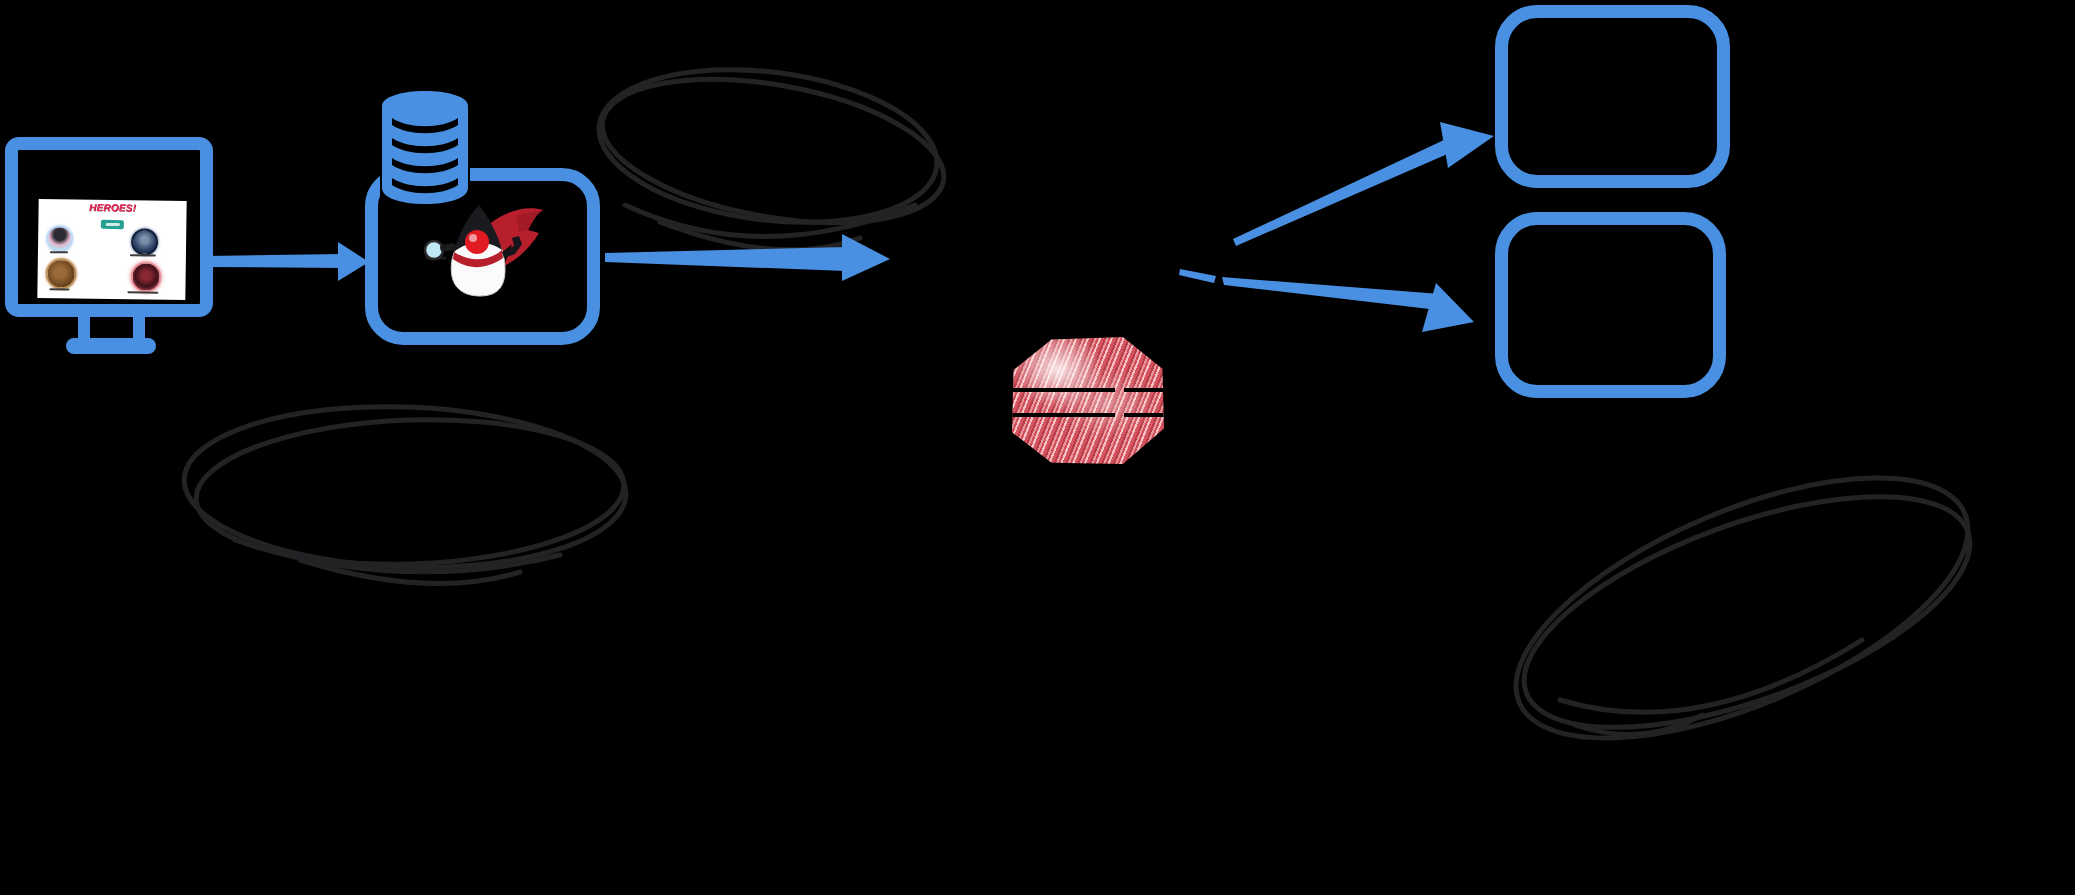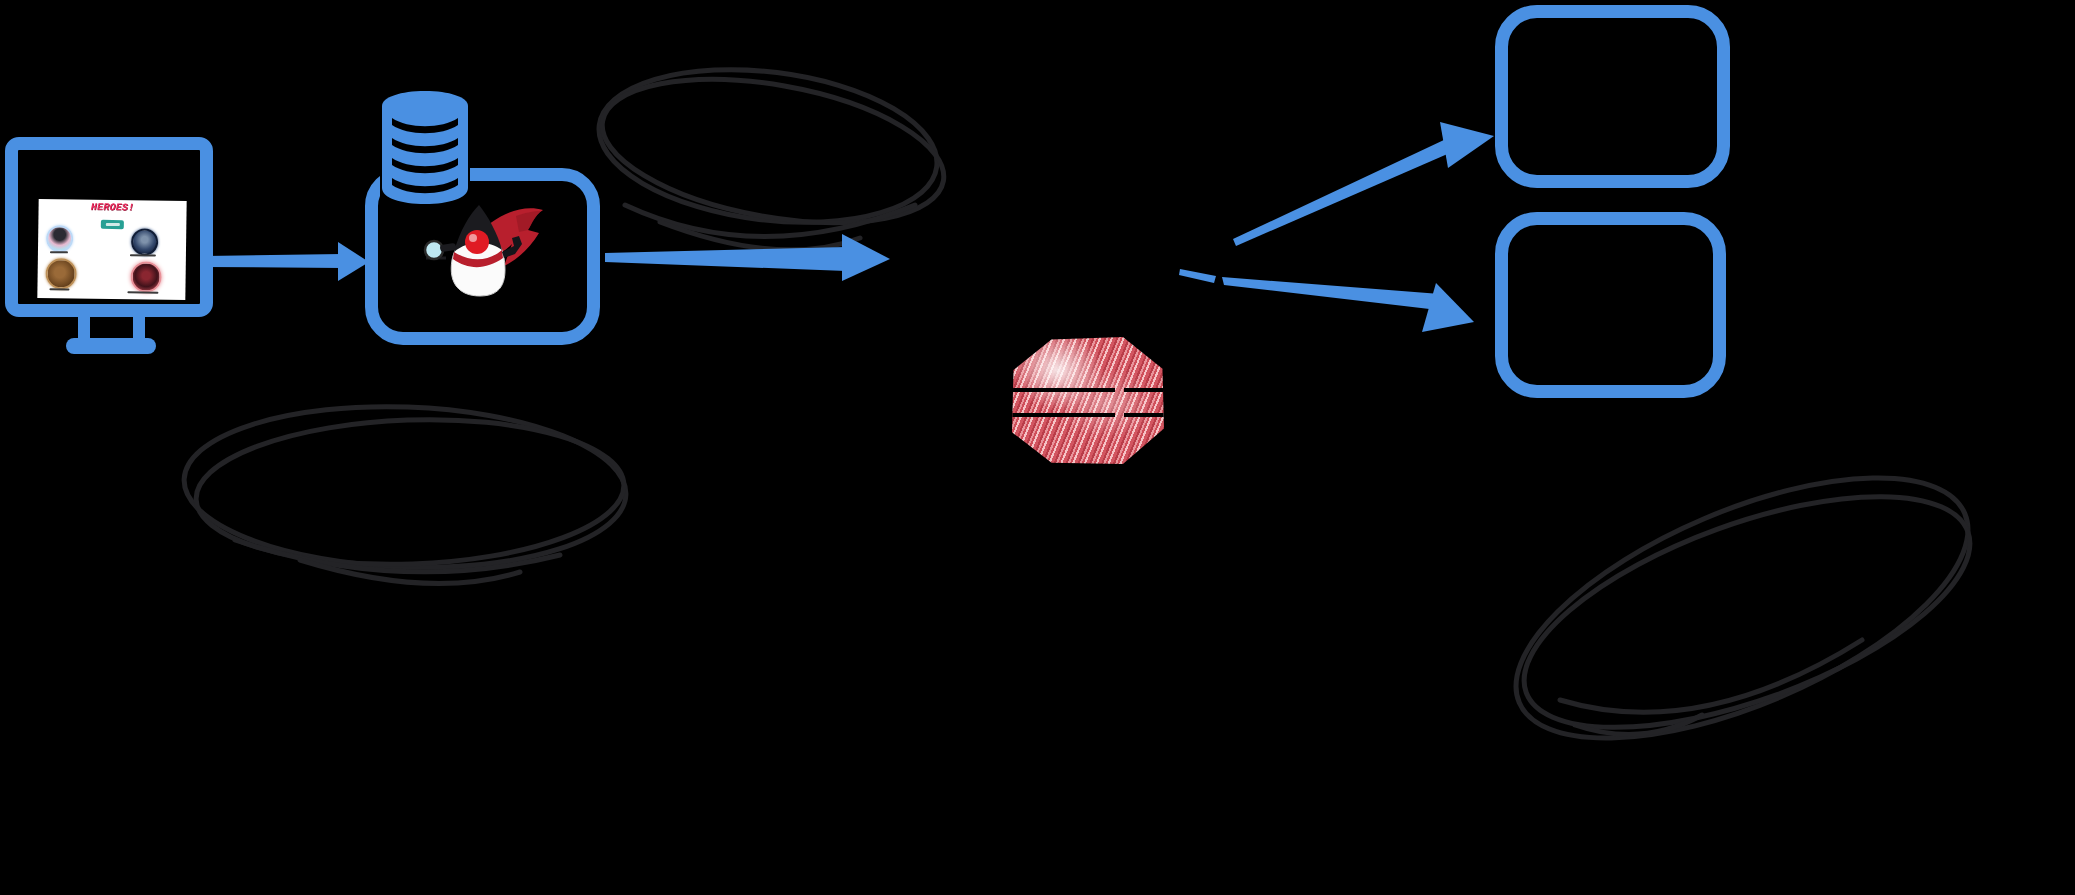--- a/index.html
+++ b/index.html
@@ -1,18 +1,18 @@
 <!DOCTYPE html>
 <html style="--canvas-bg: #000000; --accent-blue: #4a90e2; --sketch-stroke: #232326; --hexagon-red: #cf4e59; --screen-title-pink: #ee2d5f; --screen-button-teal: #27a094; --duke-cape-red: #b81f2d; --duke-nose-red: #e01b24;"><head>
 <meta charset="utf-8">
 <style>
   html,body{margin:0;padding:0;background:#000;}
   #stage{
     position:relative;width:2075px;height:895px;background:var(--canvas-bg,#000);
-    overflow:hidden;font-family:Liberation Mono, monospace;
+    overflow:hidden;font-family:Liberation Sans, sans-serif;
   }
   .abs{position:absolute;}
 
   
   #monitor-frame{
     left:5px;top:137px;width:182px;height:154px;
     border:13px solid var(--accent-blue,#4a90e2);border-radius:14px;background:#000;
   }
   #monitor-neck-left{left:78px;top:315px;width:12px;height:27px;background:var(--accent-blue,#4a90e2);}
   #monitor-neck-right{left:133px;top:315px;width:12px;height:27px;background:var(--accent-blue,#4a90e2);}

